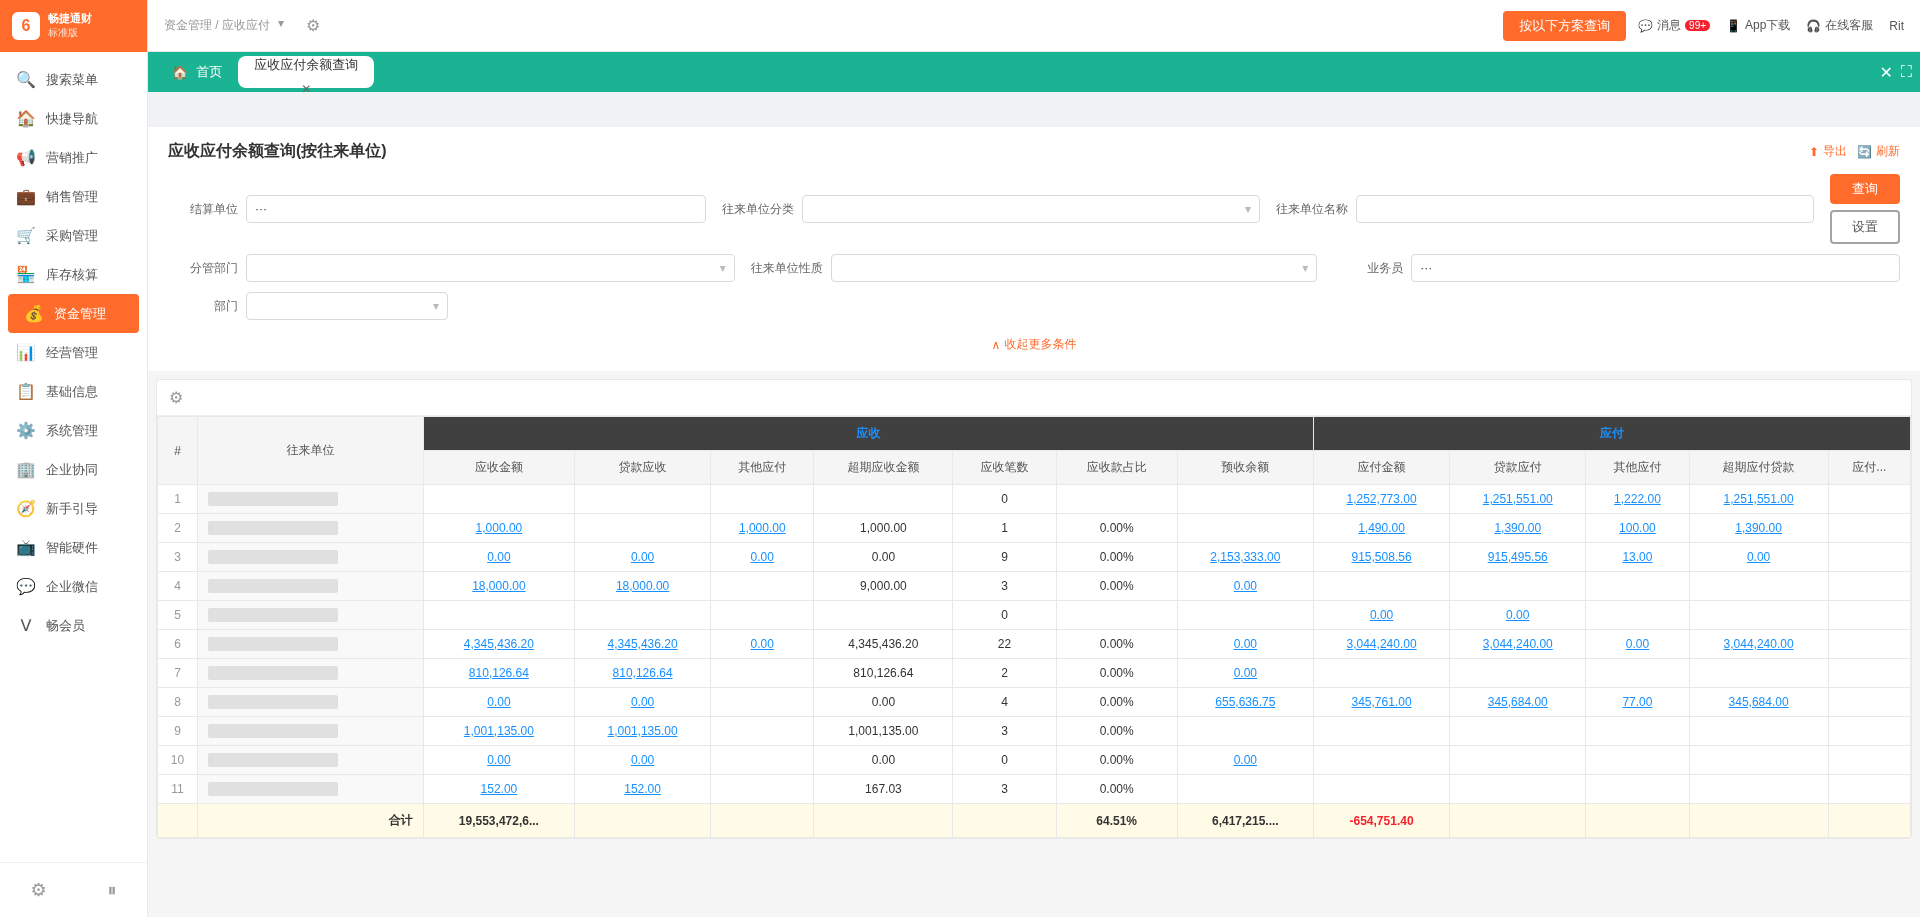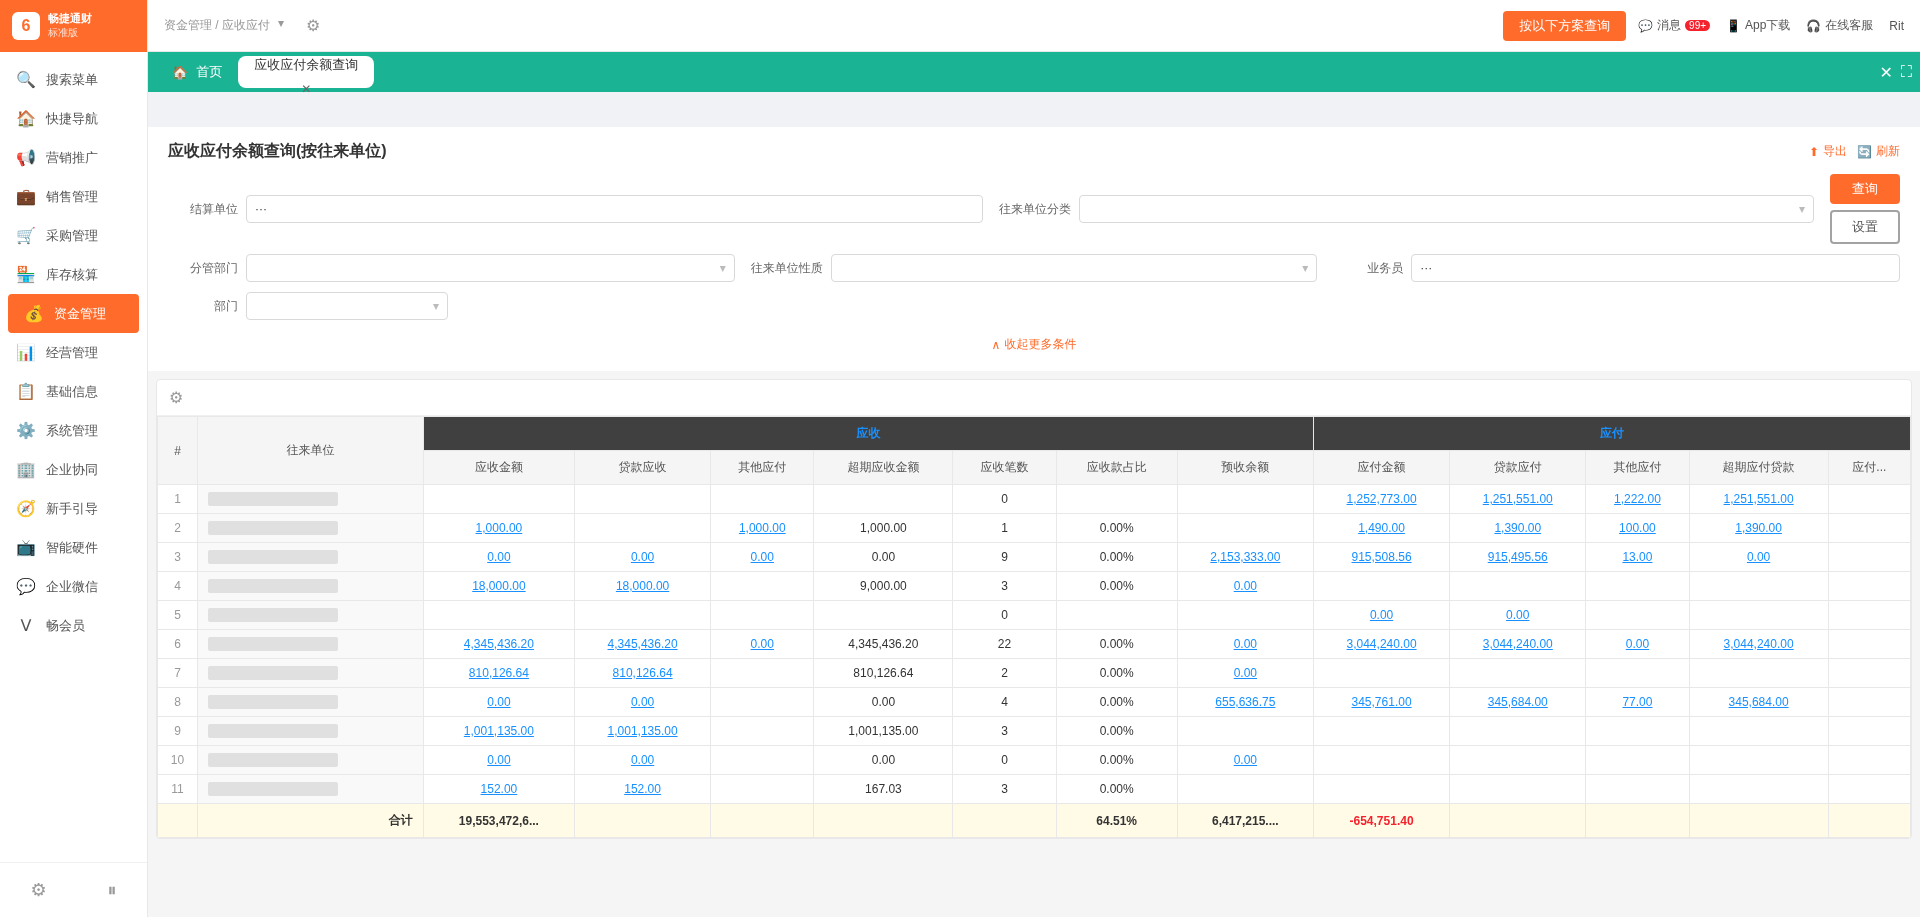--- a/index.html
+++ b/index.html
@@ -299,20 +299,26 @@
             <div class="filter-field-label">结算单位</div>
             <div class="filter-input">
               <span>···</span>
             </div>
           </div>
           <div class="filter-field">
             <div class="filter-field-label">往来单位分类</div>
             <div class="filter-input">
               <span style="color:#ccc;"></span>
               <span style="color:#bbb;">▾</span>
+            </div>
+          </div>
+          <div class="filter-field">
+            <div class="filter-field-label">往来单位名称</div>
+            <div class="filter-input">
+              <span></span>
             </div>
           </div>
           <div class="query-btns">
             <button class="btn-query">查询</button>
             <button class="btn-set">设置</button>
           </div>
         </div>
 
         <div class="filter-row">
           <div class="filter-field">

